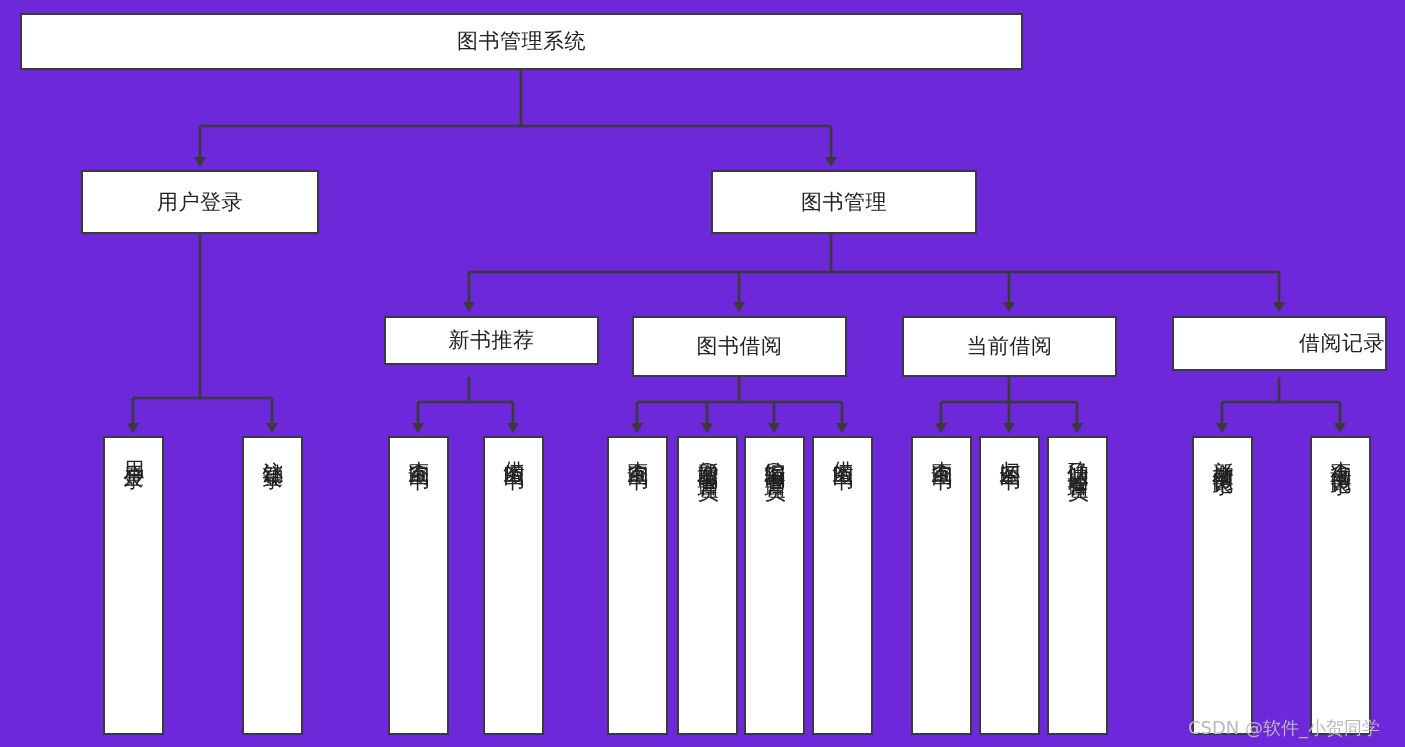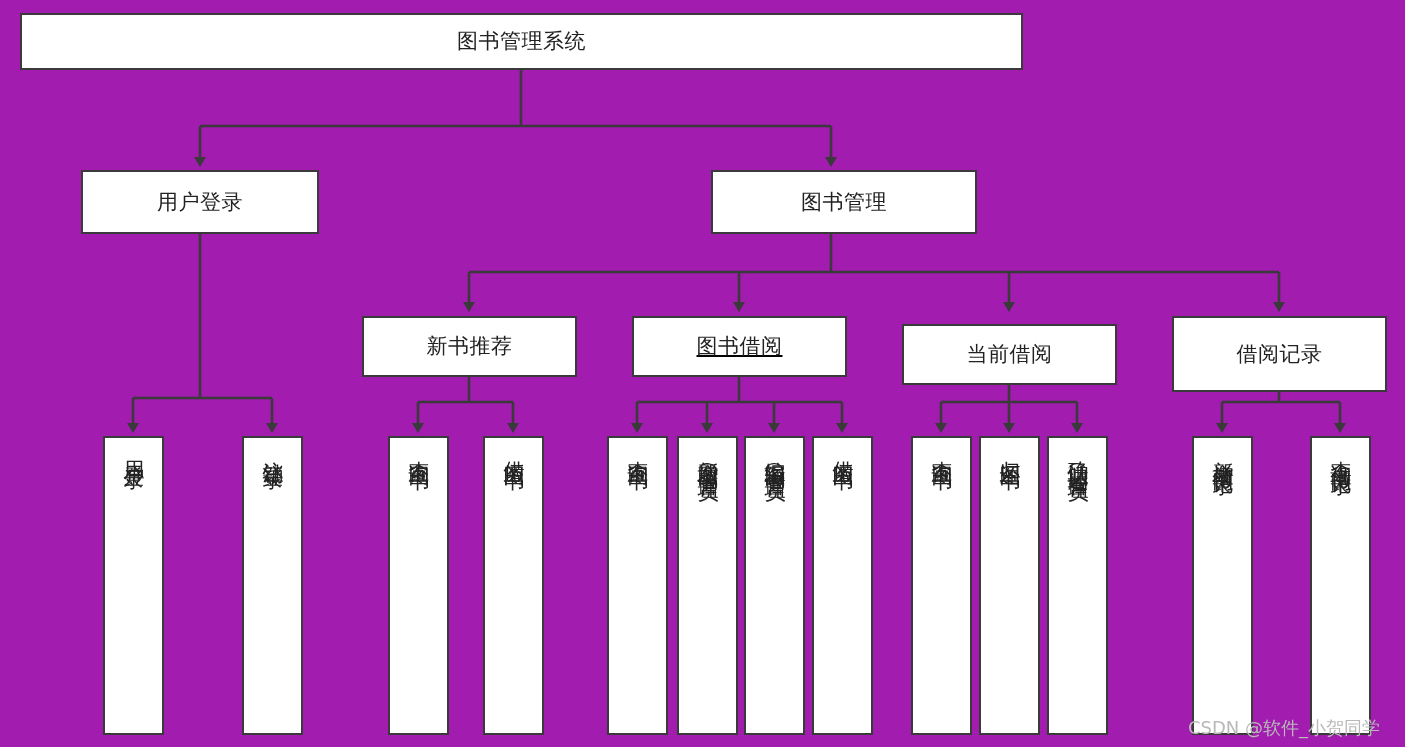--- a/index.html
+++ b/index.html
@@ -7,21 +7,21 @@
     padding: 0;
     background: #ffffff;
   }
   body {
     font-family: "DejaVu Sans", "Liberation Sans", sans-serif;
   }
   #canvas {
     position: relative;
     width: 1405px;
     height: 747px;
-    background: #a21caf;
+    background: #6d28d9;
     overflow: hidden;
   }
   #edges {
     position: absolute;
     left: 0;
     top: 0;
     width: 1405px;
     height: 747px;
     pointer-events: none;
   }
@@ -132,30 +132,30 @@
     <span class="label">图书管理系统</span>
   </div>
 
   <div class="node horiz" style="left:81px; top:170px; width:238px; height:64px;">
     <span class="label">用户登录</span>
   </div>
   <div class="node horiz" style="left:711px; top:170px; width:266px; height:64px;">
     <span class="label">图书管理</span>
   </div>
 
-  <div class="node horiz" style="left:362px; top:316px; width:215px; height:61px;">
+  <div class="node horiz" style="left:384px; top:316px; width:215px; height:49px;">
     <span class="label">新书推荐</span>
   </div>
-  <div class="node horiz" style="left:632px; top:316px; width:215px; height:61px;text-decoration:underline;">
+  <div class="node horiz" style="left:632px; top:316px; width:215px; height:61px;">
     <span class="label">图书借阅</span>
   </div>
-  <div class="node horiz" style="left:902px; top:316px; width:215px; height:61px;margin-top:8px;">
+  <div class="node horiz" style="left:902px; top:316px; width:215px; height:61px;">
     <span class="label">当前借阅</span>
   </div>
-  <div class="node horiz" style="left:1172px; top:316px; width:215px; height:76px;">
+  <div class="node horiz" style="left:1172px; top:316px; width:215px; height:55px;justify-content:flex-end;">
     <span class="label">借阅记录</span>
   </div>
 
   <div class="node vert" style="left:103px; top:436px; width:61px; height:299px;">
     <span class="label">用户登录</span>
   </div>
   <div class="node vert" style="left:242px; top:436px; width:61px; height:299px;">
     <span class="label">注销登录</span>
   </div>
 

